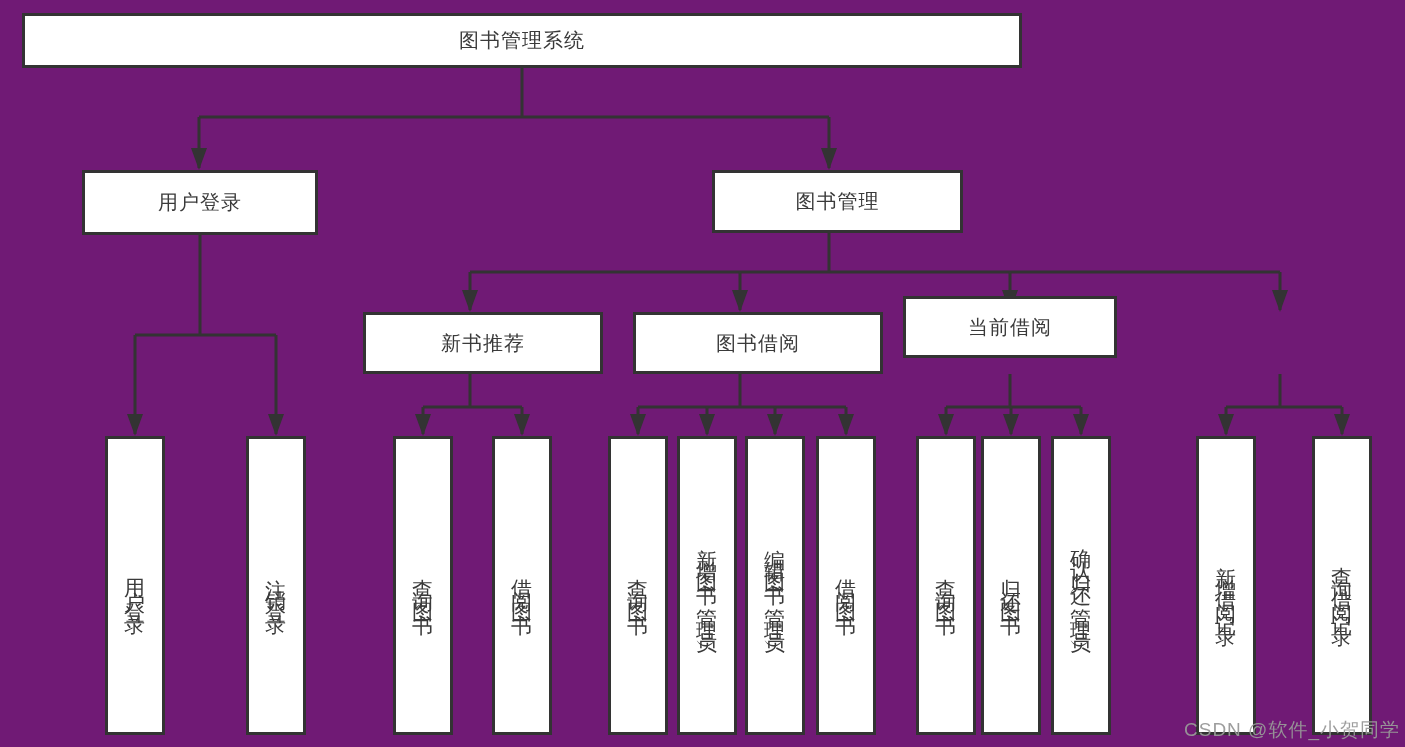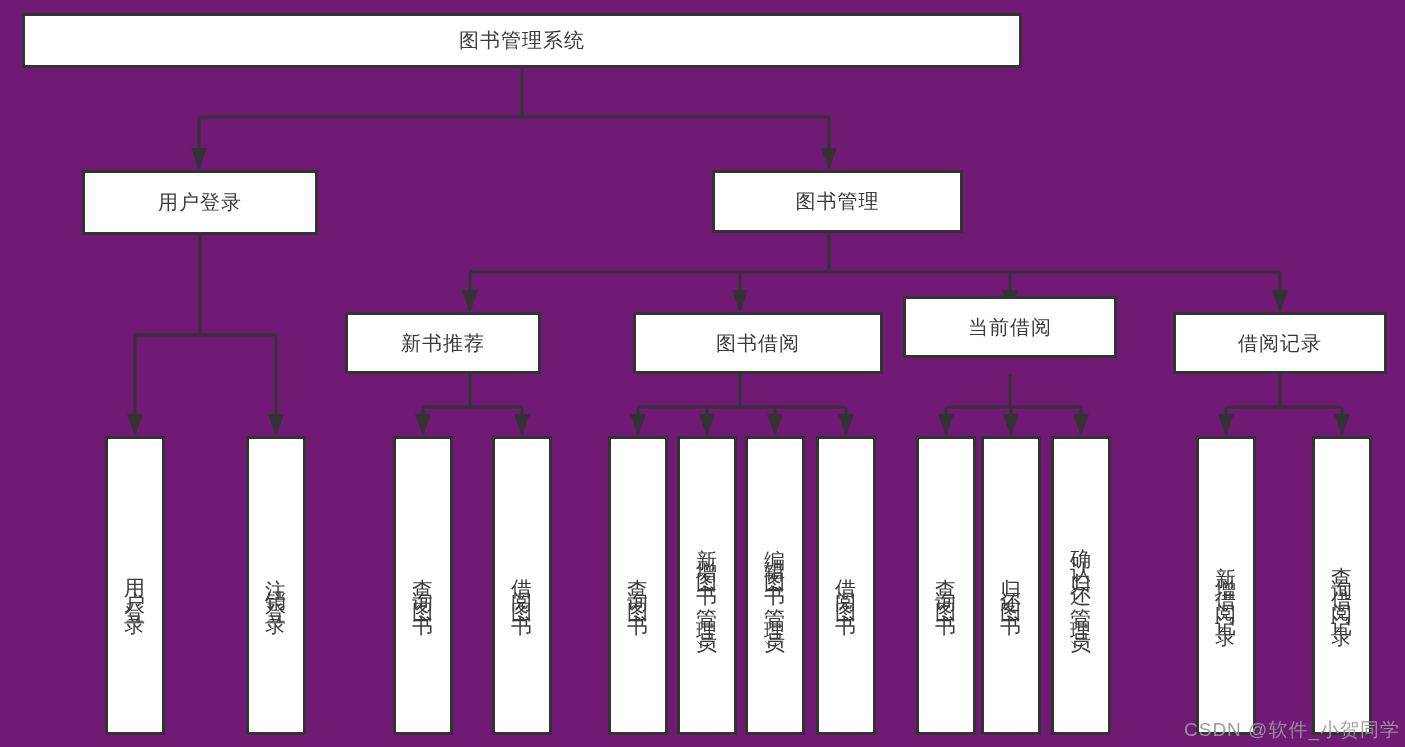--- a/index.html
+++ b/index.html
@@ -74,24 +74,23 @@
 
     <line class="wire" x1="1226" y1="407" x2="1226" y2="434" marker-end="url(#arw)"></line>
     <line class="wire" x1="1342" y1="407" x2="1342" y2="434" marker-end="url(#arw)"></line>
   </svg>
 
   <div class="node hnode" style="left:22px;top:13px;width:1000px;height:55px">图书管理系统</div>
 
   <div class="node hnode" style="left:82px;top:170px;width:236px;height:65px">用户登录</div>
   <div class="node hnode" style="left:712px;top:170px;width:251px;height:63px">图书管理</div>
 
-  <div class="node hnode" style="left:345px;top:312px;width:196px;height:62px">新书推荐</div>
+  <div class="node hnode" style="left:363px;top:312px;width:240px;height:62px">新书推荐</div>
   <div class="node hnode" style="left:633px;top:312px;width:250px;height:62px">图书借阅</div>
   <div class="node hnode" style="left:903px;top:296px;width:214px;height:62px">当前借阅</div>
-  <div class="node hnode" style="left:1173px;top:312px;width:214px;height:62px">借阅记录</div>
 
   <div class="node vnode" style="left:105px;top:436px;width:60px;height:299px">用户登录</div>
   <div class="node vnode" style="left:246px;top:436px;width:60px;height:299px">注销登录</div>
 
   <div class="node vnode" style="left:393px;top:436px;width:60px;height:299px">查询图书</div>
   <div class="node vnode" style="left:492px;top:436px;width:60px;height:299px">借阅图书</div>
 
   <div class="node vnode" style="left:608px;top:436px;width:60px;height:299px">查询图书</div>
   <div class="node vnode" style="left:677px;top:436px;width:60px;height:299px">新增图书（管理员）</div>
   <div class="node vnode" style="left:745px;top:436px;width:60px;height:299px">编辑图书（管理员）</div>

